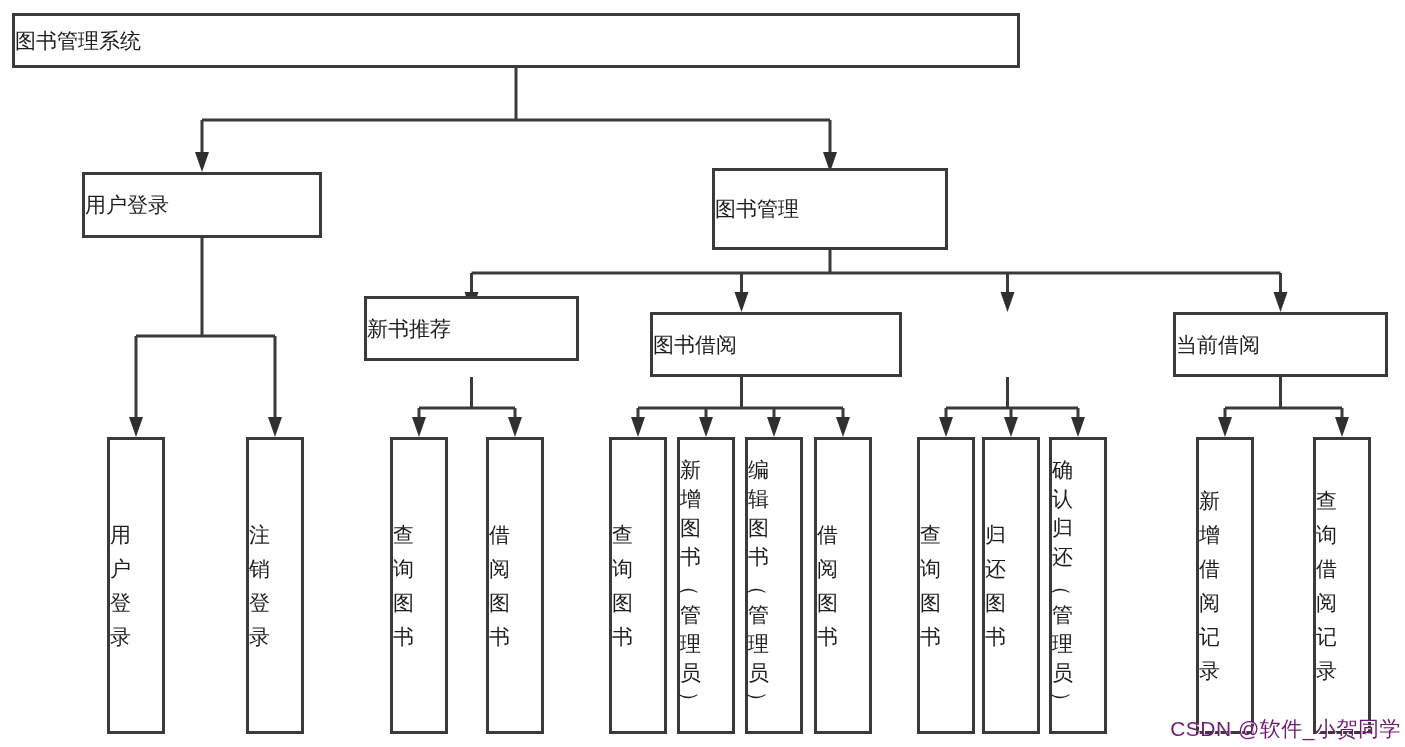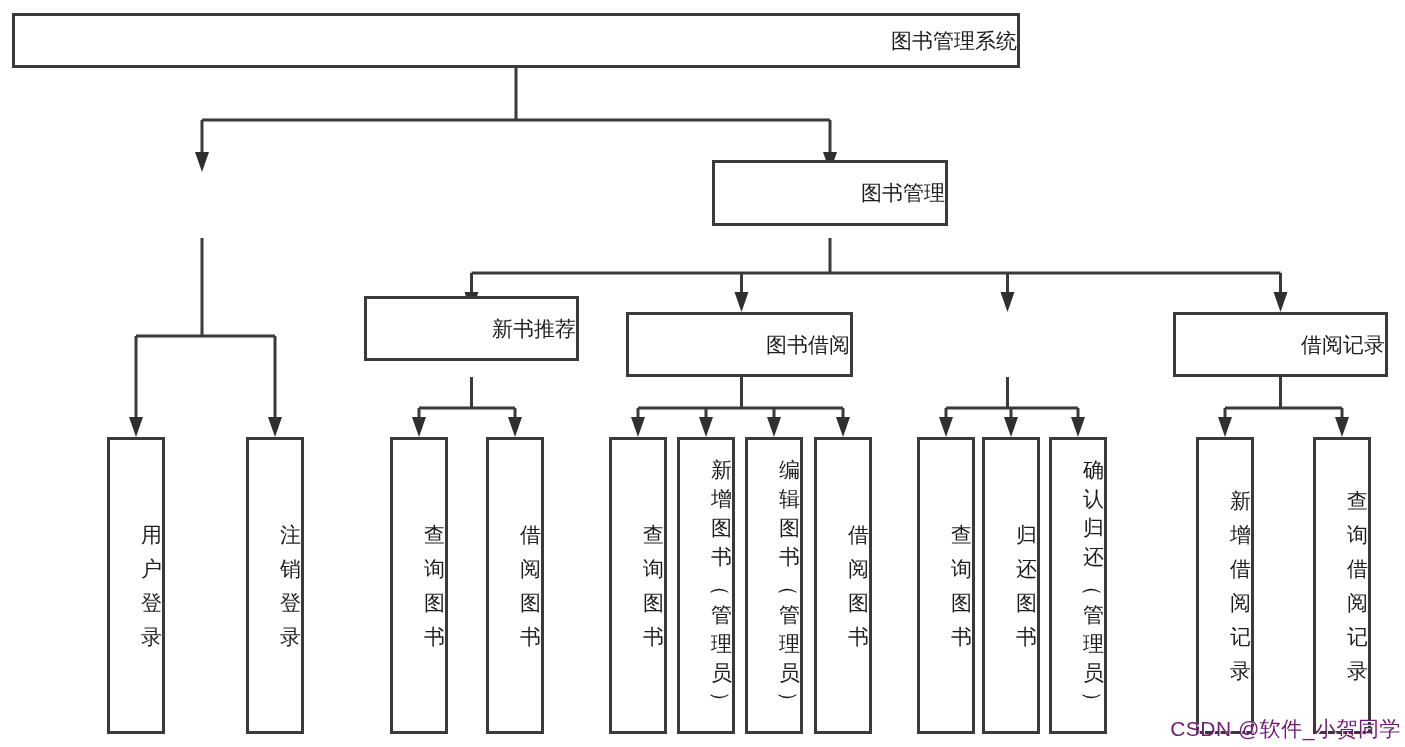--- a/index.html
+++ b/index.html
@@ -5,21 +5,21 @@
   html,body{margin:0;padding:0;}
   body{
     width:1405px;height:747px;position:relative;overflow:hidden;
     background:#ffffff;
     font-family:"Liberation Sans","DejaVu Sans",sans-serif;
   }
   #canvas{position:absolute;left:0;top:0;width:1405px;height:747px;}
   svg.wires{position:absolute;left:0;top:0;z-index:1;}
   .node{
     position:absolute;background:#ffffff;border:3px solid #3a3a3a;
-    box-sizing:border-box;display:flex;align-items:center;justify-content:flex-end;
+    box-sizing:border-box;display:flex;align-items:center;justify-content:flex-start;
     z-index:2;color:#1d1d1d;
   }
   .hlabel{font-size:21px;line-height:1.2;white-space:nowrap;}
   .vlabel{display:flex;flex-direction:column;align-items:center;justify-content:center;}
   .vchar{font-size:21px;line-height:1;display:block;}
   .rot{transform:rotate(90deg);}
   .watermark{
     position:absolute;right:4px;bottom:4px;z-index:3;
     font-size:21px;color:#701a75;letter-spacing:0.5px;
     text-shadow:1px 1px 0 #ffffff;
@@ -61,32 +61,35 @@
       <path d="M1078,437 l-7,-20 h14 Z"></path>
       <path d="M1225,437 l-7,-20 h14 Z"></path>
       <path d="M1342,437 l-7,-20 h14 Z"></path>
     </g>
   </svg>
 
   <div class="node" style="left:12px;top:13px;width:1008px;height:55px">
     <span class="hlabel">图书管理系统</span>
   </div>
 
-  <div class="node" style="left:712px;top:160px;width:236px;height:66px">
+  <div class="node" style="left:82px;top:172px;width:240px;height:66px">
+    <span class="hlabel">用户登录</span>
+  </div>
+  <div class="node" style="left:712px;top:168px;width:236px;height:82px">
     <span class="hlabel">图书管理</span>
   </div>
 
   <div class="node" style="left:364px;top:296px;width:215px;height:65px">
     <span class="hlabel">新书推荐</span>
   </div>
-  <div class="node" style="left:626px;top:312px;width:227px;height:65px">
+  <div class="node" style="left:650px;top:312px;width:252px;height:65px">
     <span class="hlabel">图书借阅</span>
   </div>
   <div class="node" style="left:1173px;top:312px;width:215px;height:65px">
-    <span class="hlabel">借阅记录</span>
+    <span class="hlabel">当前借阅</span>
   </div>
 
   <div class="node" style="left:107px;top:437px;width:58px;height:297px">
     <div class="vlabel" style="gap: 13px;">
         <span class="vchar">用</span>
         <span class="vchar">户</span>
         <span class="vchar">登</span>
         <span class="vchar">录</span>
       </div>
   </div>

